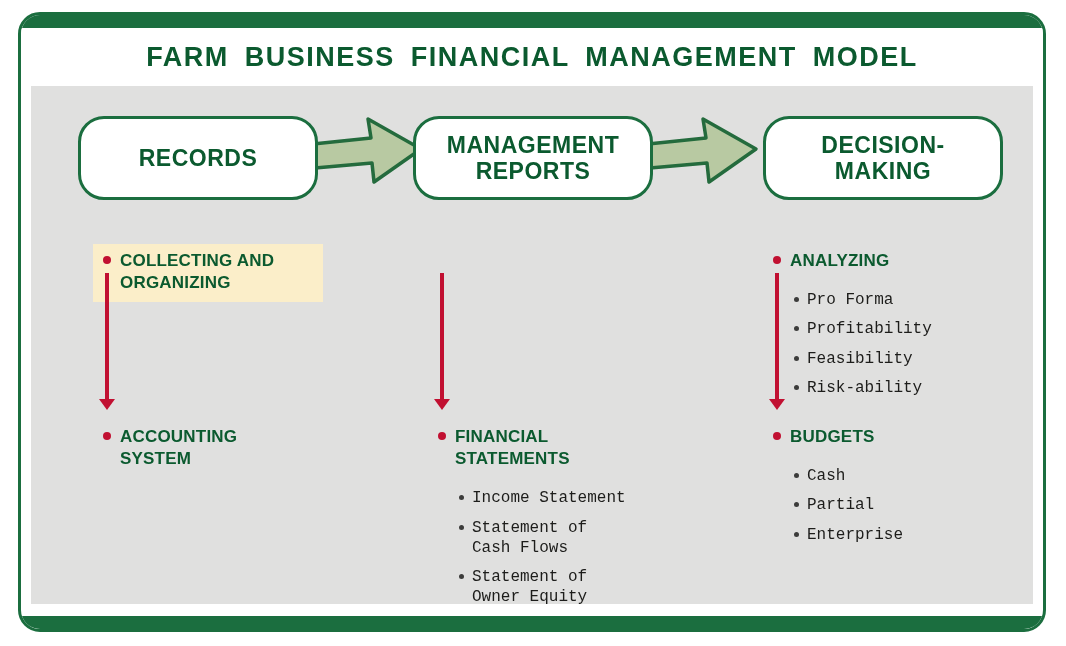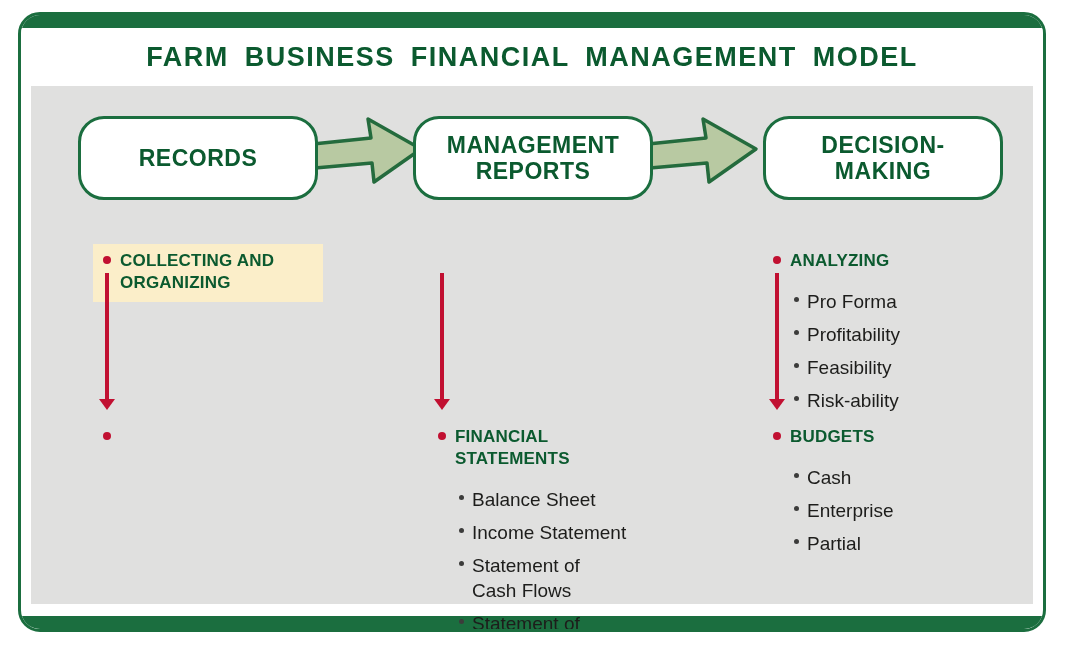--- a/index.html
+++ b/index.html
@@ -51,21 +51,21 @@
     flex:none;width:8px;height:8px;border-radius:50%;
     background:var(--red);margin-top:6px;
   }
   .label{
     color:var(--green-text);font-weight:bold;font-size:17px;line-height:1.3;
     letter-spacing:.2px;white-space:pre-line;
   }
   .sub-list{list-style:none;margin:10px 0 0 0;padding:0 0 0 30px;}
   .sub-list li{
     position:relative;padding-left:14px;margin-bottom:9px;
-    font-size:19px;line-height:1.27;color:#1d1d1b;white-space:pre-line;
+    font-size:16px;line-height:1.27;color:#1d1d1b;white-space:pre-line;font-family:Liberation Mono, monospace;
   }
   .sub-list li::before{
     content:"";position:absolute;left:1px;top:7px;width:5px;height:5px;
     border-radius:50%;background:#3c3c3b;
   }
   .varrow{
     position:absolute;left:12px;top:170px;width:4px;height:126px;
     background:var(--red);z-index:3;
   }
   .varrow::after{
@@ -109,36 +109,37 @@
           <div class="sec-label highlight">
             <span class="dot"></span>
             <span class="label">COLLECTING AND
 ORGANIZING</span>
           </div>
         </div>
         <div class="varrow"></div>
         <div class="section s2">
           <div class="sec-label">
             <span class="dot"></span>
+            <span class="label">ACCOUNTING
+SYSTEM</span>
           </div>
         </div>
       </div>
 
       <div class="col" style="left:397px">
         <div class="section s1">
         </div>
         <div class="varrow"></div>
         <div class="section s2">
           <div class="sec-label">
             <span class="dot"></span>
             <span class="label">FINANCIAL
 STATEMENTS</span>
           </div>
           <ul class="sub-list">
-            <li>Balance Sheet</li>
             <li>Income Statement</li>
             <li>Statement of
 Cash Flows</li>
             <li>Statement of
 Owner Equity</li>
           </ul>
         </div>
       </div>
 
       <div class="col" style="left:732px">
@@ -155,22 +156,22 @@
           </ul>
         </div>
         <div class="varrow"></div>
         <div class="section s2">
           <div class="sec-label">
             <span class="dot"></span>
             <span class="label">BUDGETS</span>
           </div>
           <ul class="sub-list">
             <li>Cash</li>
+            <li>Partial</li>
             <li>Enterprise</li>
-            <li>Partial</li>
           </ul>
         </div>
       </div>
 
     </div>
     <div class="strip"></div>
   </div>
 </div>
 
 </body></html>

